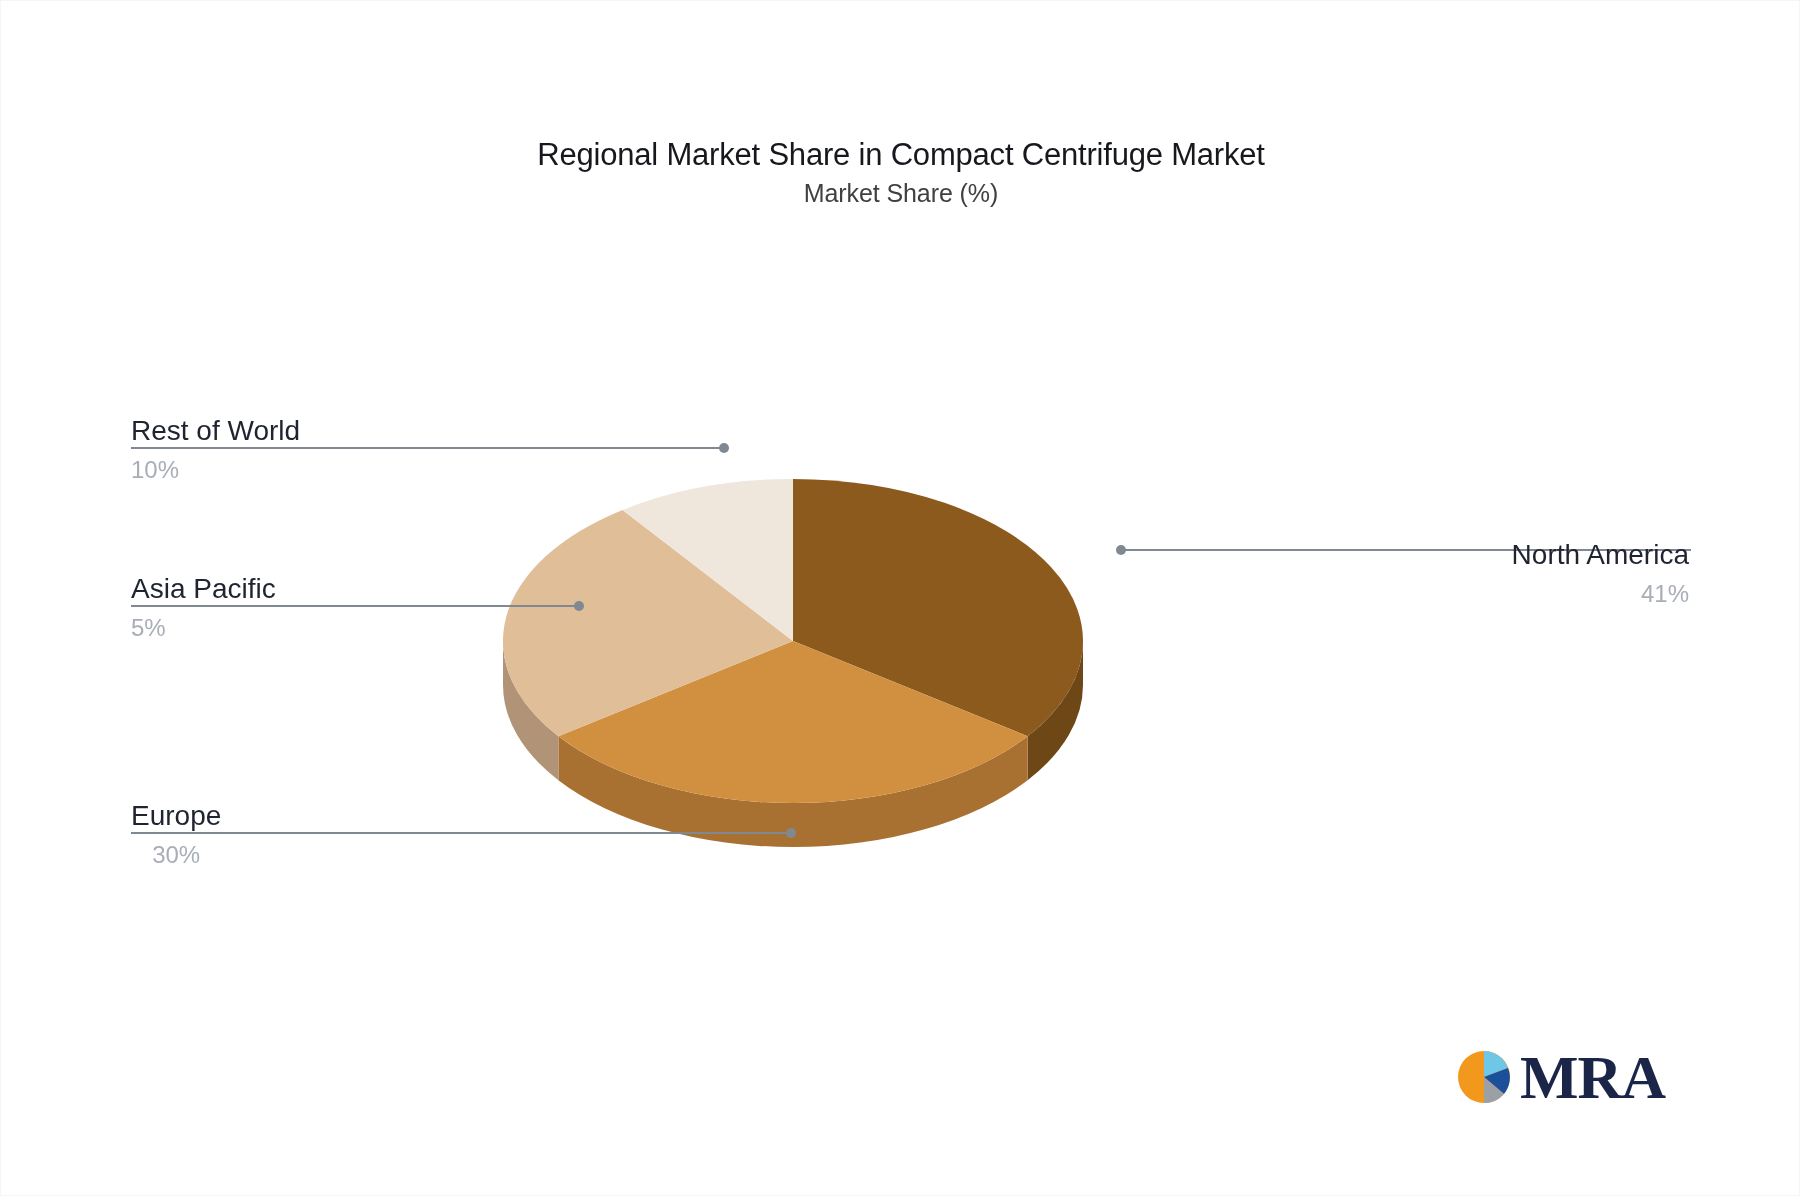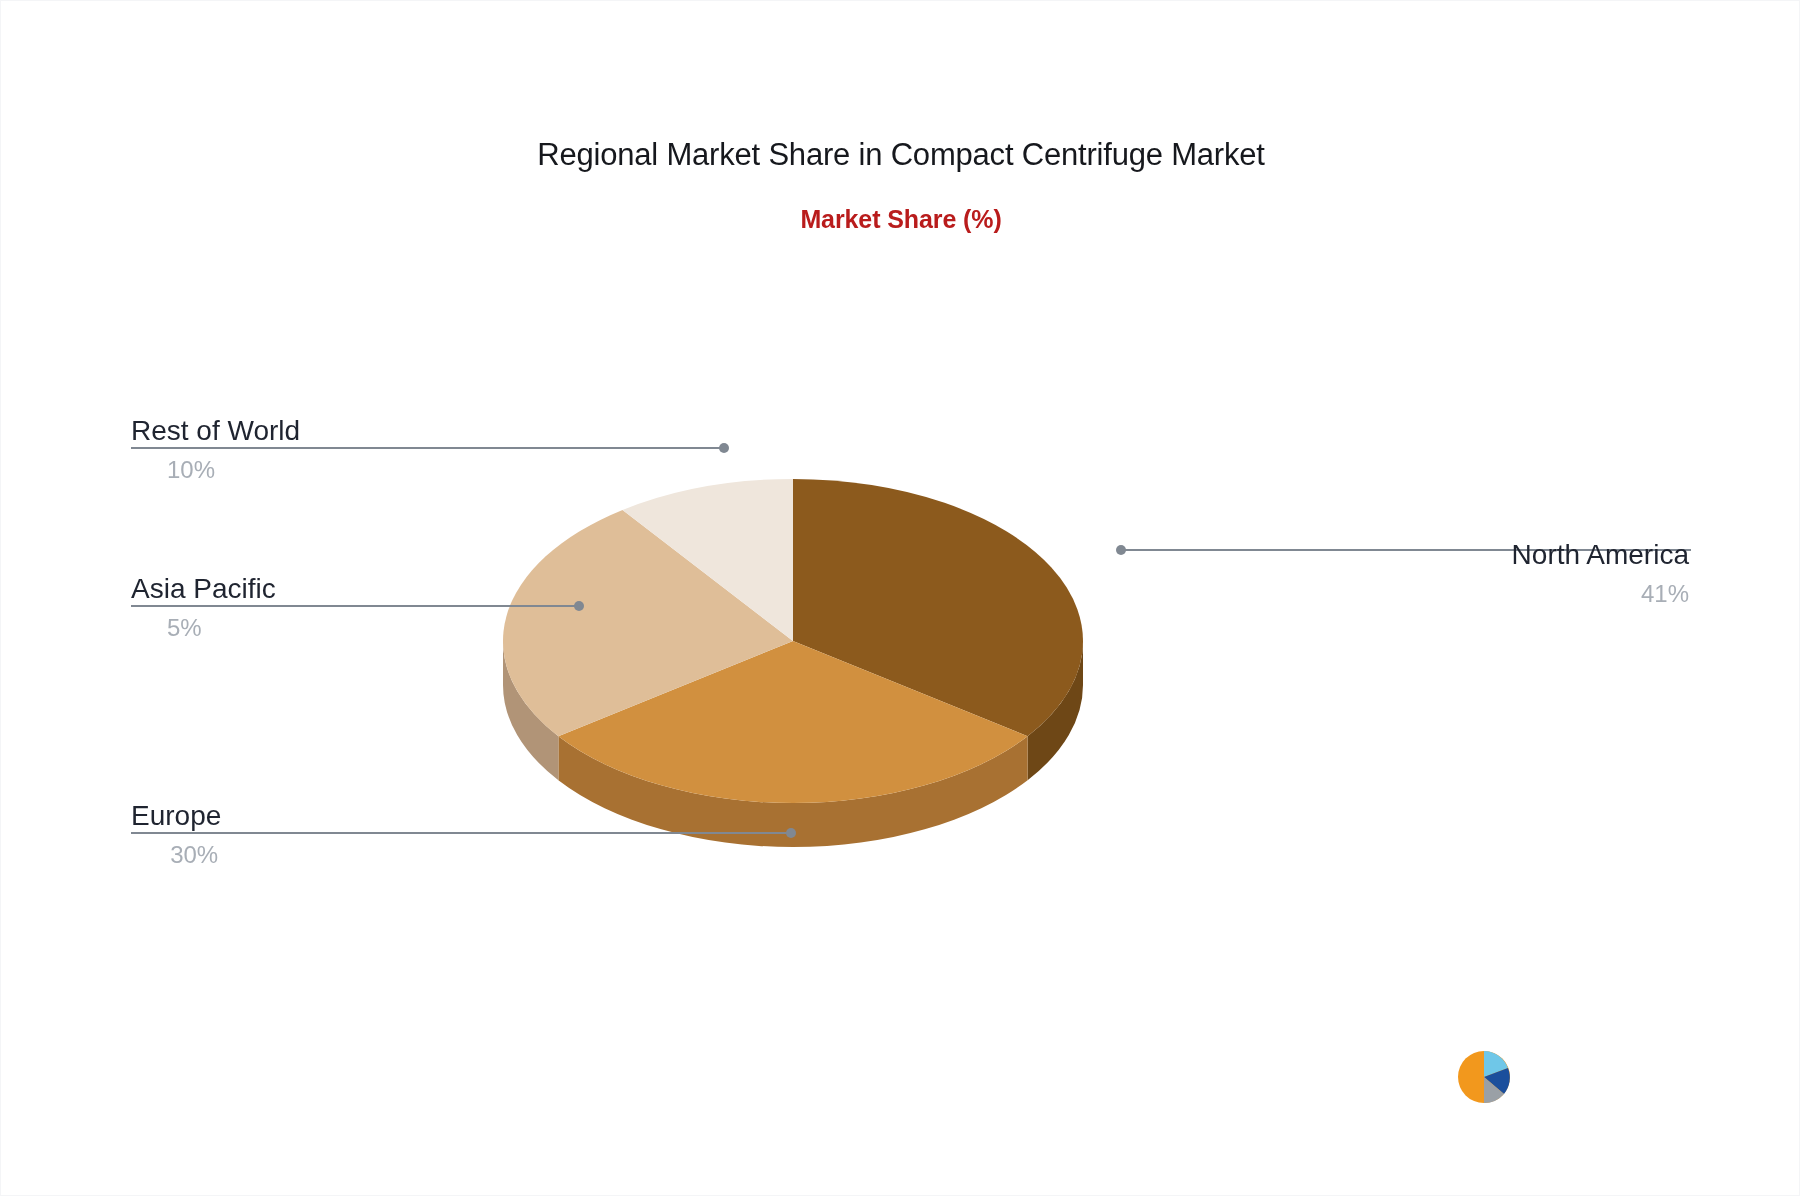--- a/index.html
+++ b/index.html
@@ -29,27 +29,27 @@
     left: 0;
     width: 1800px;
     text-align: center;
     font-size: 31px;
     font-weight: normal;
     color: #16181d;
     letter-spacing: -0.2px;
   }
   #chart-subtitle {
     position: absolute;
-    top: 204px;
+    top: 178px;
     left: 0;
     width: 1800px;
     text-align: center;
     font-size: 25px;
-    font-weight: bold;
-    color: #b91c1c;
+    font-weight: normal;
+    color: #404040;
     letter-spacing: -0.1px;
   }
 
   
   #pie-wrap {
     position: absolute;
     left: 0;
     top: 0;
     width: 1800px;
     height: 1196px;
@@ -66,21 +66,20 @@
   .callout .cl-name {
     font-size: 28px;
     color: #1f2430;
     line-height: 30px;
   }
   .callout .cl-value {
     font-size: 24px;
     color: #a8aeb6;
     line-height: 30px;
     margin-top: 9px;
-    margin-left: 36px;
   }
   .callout.left { text-align: left; }
   .callout.right { text-align: right; }
 
   
   #leader-svg {
     position: absolute;
     left: 0; top: 0;
     width: 1800px; height: 1196px;
     pointer-events: none;
@@ -173,15 +172,16 @@
     <div class="cl-value">41%</div>
   </div>
 
   <div id="logo">
     <svg class="logo-mark" width="62" height="62" viewBox="0 0 62 62">
       <circle cx="28" cy="31" r="26" fill="#f2981d"></circle>
       <path d="M 28,31 L 28,5 A 26,26 0 0 1 52,22 Z" fill="#6fc7e8"></path>
       <path d="M 28,31 L 52,22 A 26,26 0 0 1 48,48 Z" fill="#1b4f9c"></path>
       <path d="M 28,31 L 48,48 A 26,26 0 0 1 28,57 Z" fill="#9aa0a6"></path>
     </svg>
+    <span class="logo-text">MRA</span>
   </div>
 
 </div>
 
 </body></html>

